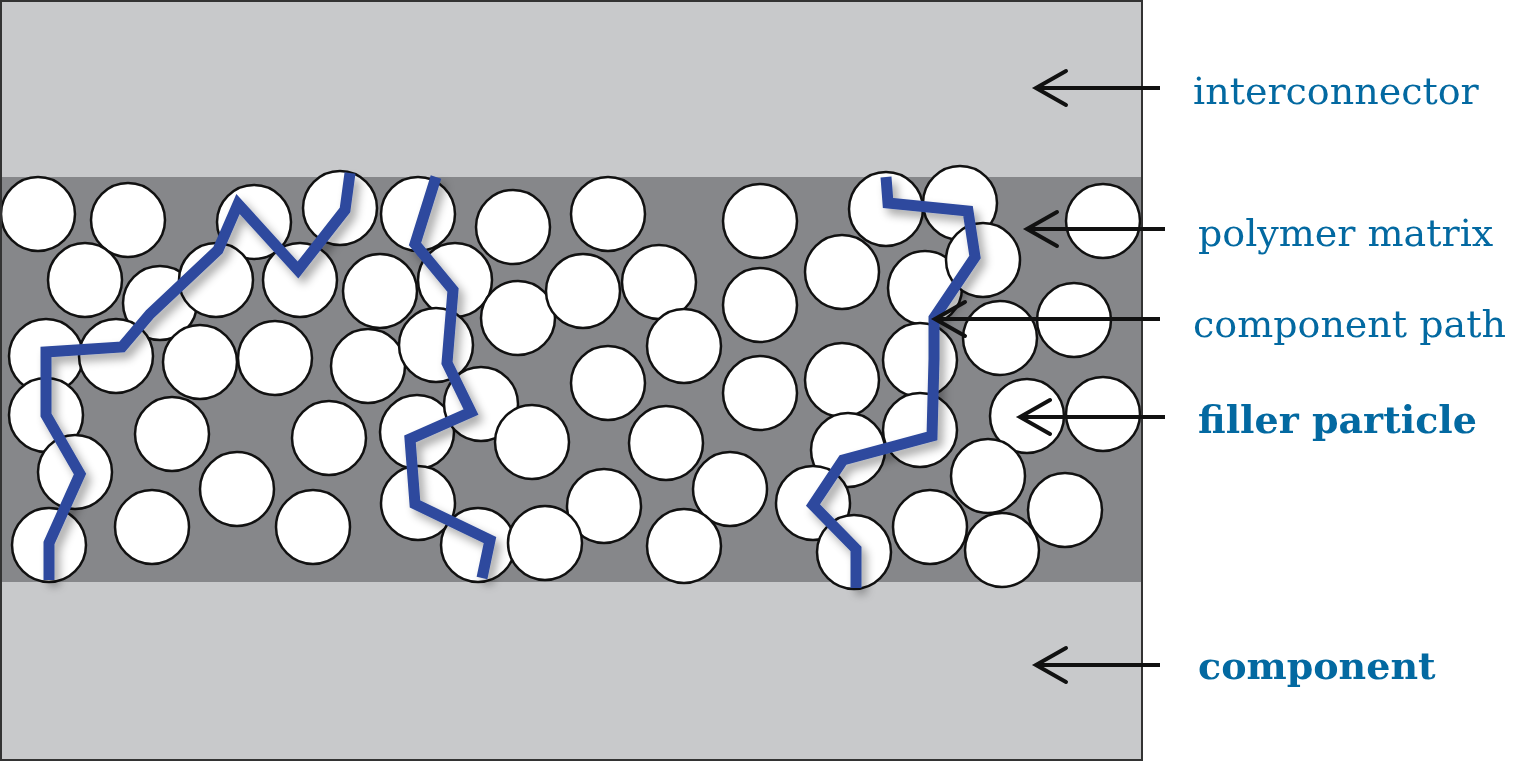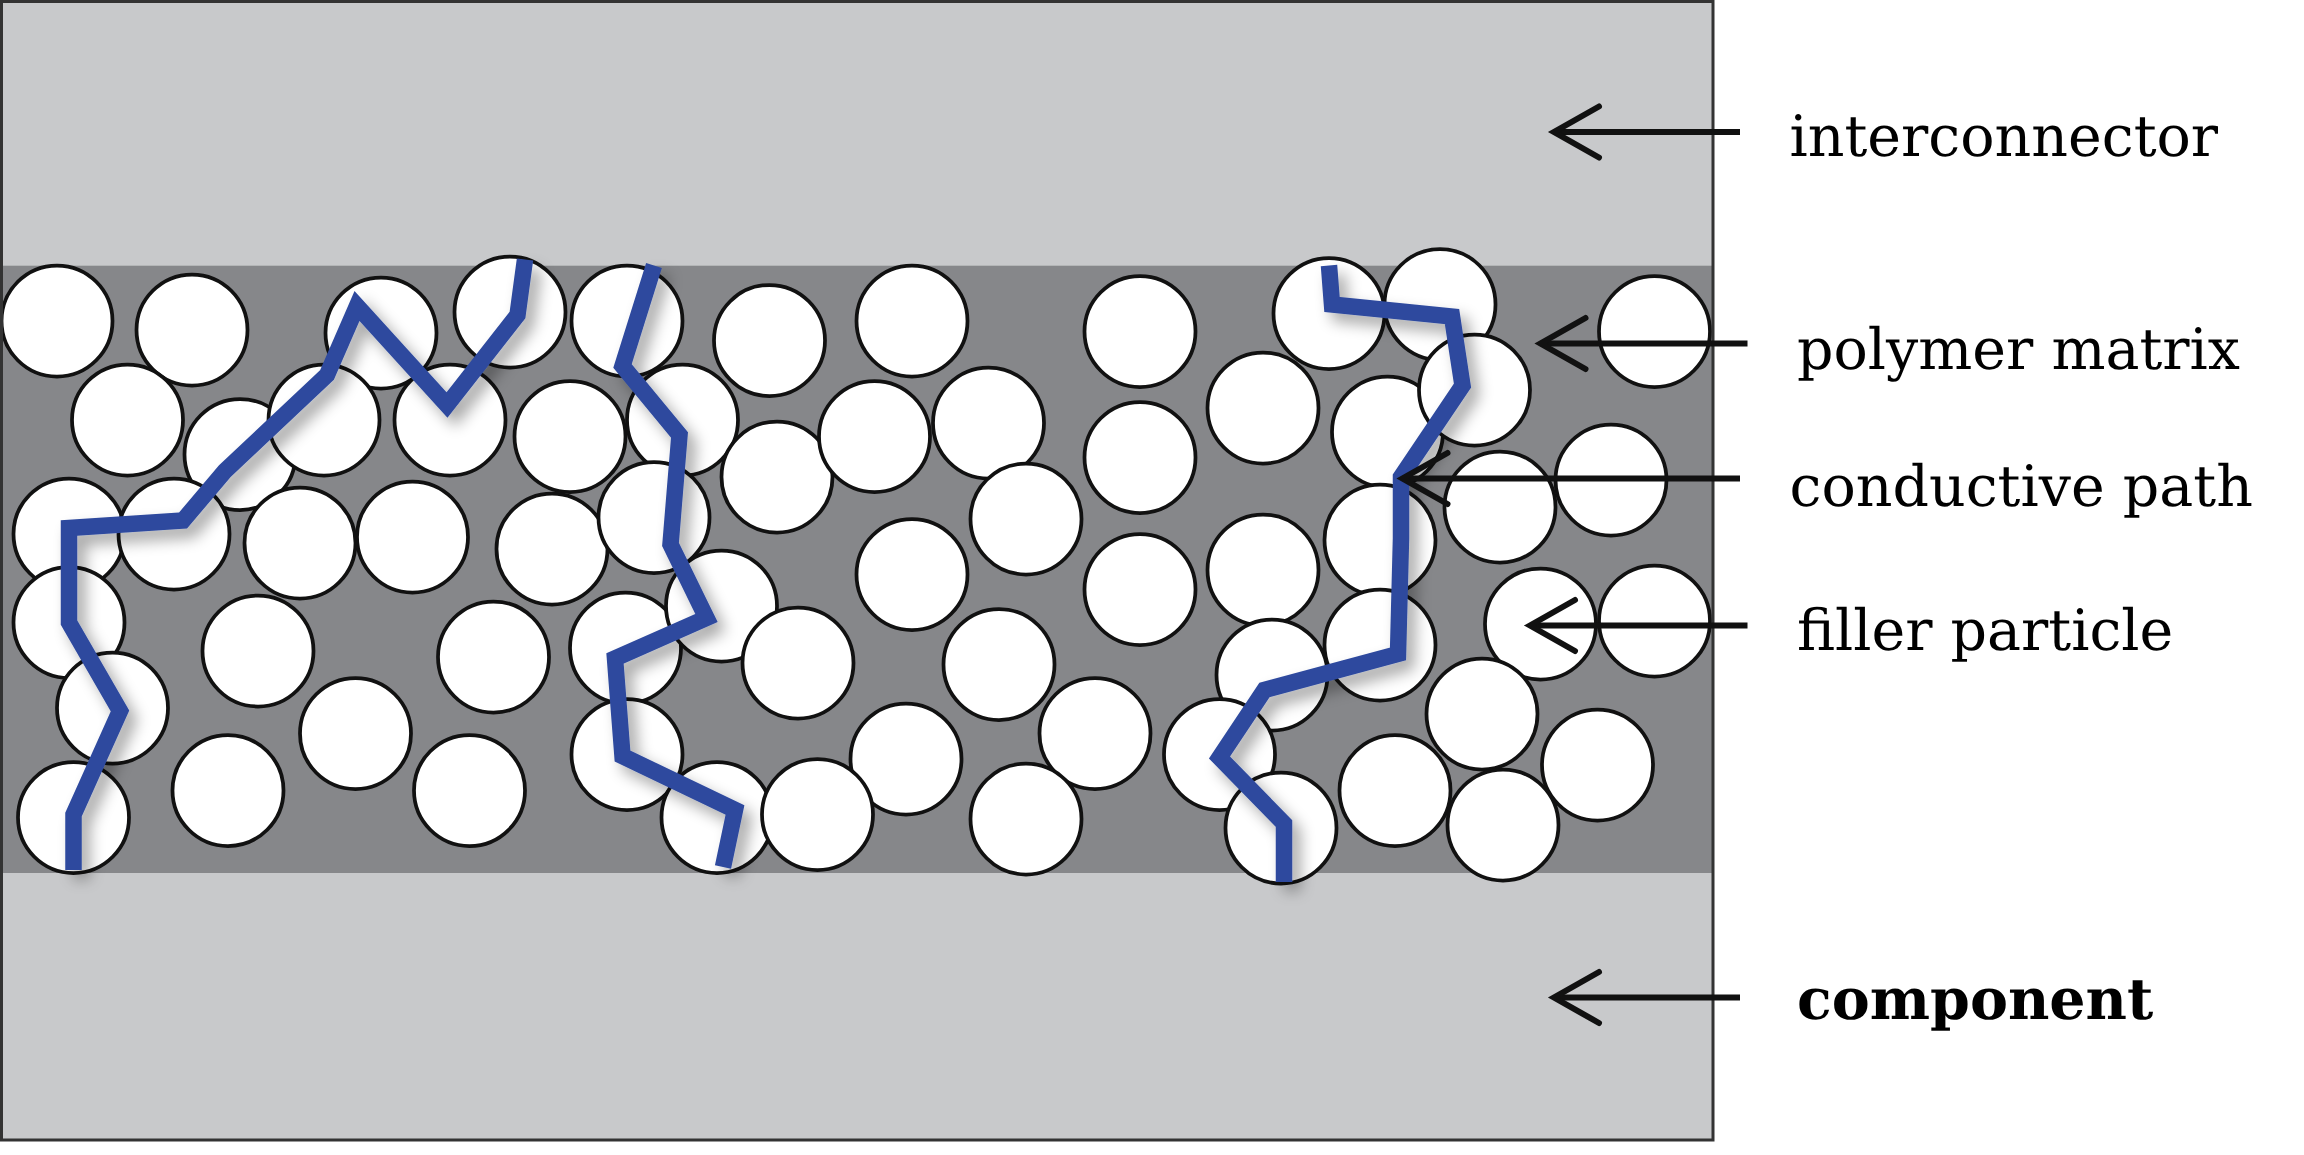--- a/index.html
+++ b/index.html
@@ -1,18 +1,18 @@
 <!DOCTYPE html>
 <html><head>
 <meta charset="utf-8">
 <style>
   html,body{margin:0;padding:0;background:#ffffff;}
   body{width:1536px;height:770px;overflow:hidden;position:relative;}
   #stage{position:absolute;left:0;top:0;width:1536px;height:770px;}
-  .lbl{position:absolute;font-family:"DejaVu Serif","Liberation Serif",serif;font-size:38px;color:#000000;white-space:nowrap;line-height:1;}
+  .lbl{position:absolute;font-family:"DejaVu Serif","Liberation Serif",serif;font-size:38px;color:#0369a1;white-space:nowrap;line-height:1;}
 </style>
 </head>
 <body>
 
 <div id="stage">
   <svg id="svg" width="1536" height="770" viewBox="0 0 1536 770" xmlns="http://www.w3.org/2000/svg">
     <defs>
       <filter id="pshadow" x="-30%" y="-30%" width="160%" height="160%">
         <feGaussianBlur in="SourceAlpha" stdDeviation="5"></feGaussianBlur>
         <feOffset dx="5" dy="6" result="b"></feOffset>
@@ -127,16 +127,16 @@
         </g>
         <g>
           <line x1="1160" y1="665" x2="1036" y2="665" stroke="#111111" stroke-width="4"></line>
           <polyline points="1066,648 1036,665 1066,682" fill="none" stroke="#111111" stroke-width="4" stroke-linecap="round" stroke-linejoin="miter"></polyline>
         </g>
       </g>
   </svg>
 
   <div class="lbl" style="left:1193px;top:72px;">interconnector</div>
   <div class="lbl" style="left:1198px;top:214px;">polymer matrix</div>
-  <div class="lbl" style="left:1193px;top:305px;">conductive path</div>
-  <div class="lbl" style="left:1198px;top:401px;">filler particle</div>
+  <div class="lbl" style="left:1193px;top:305px;">component path</div>
+  <div class="lbl" style="left:1198px;top:401px;font-weight:bold;">filler particle</div>
   <div class="lbl" style="left:1198px;top:647px;font-weight:bold;">component</div>
 </div>
 
 </body></html>

